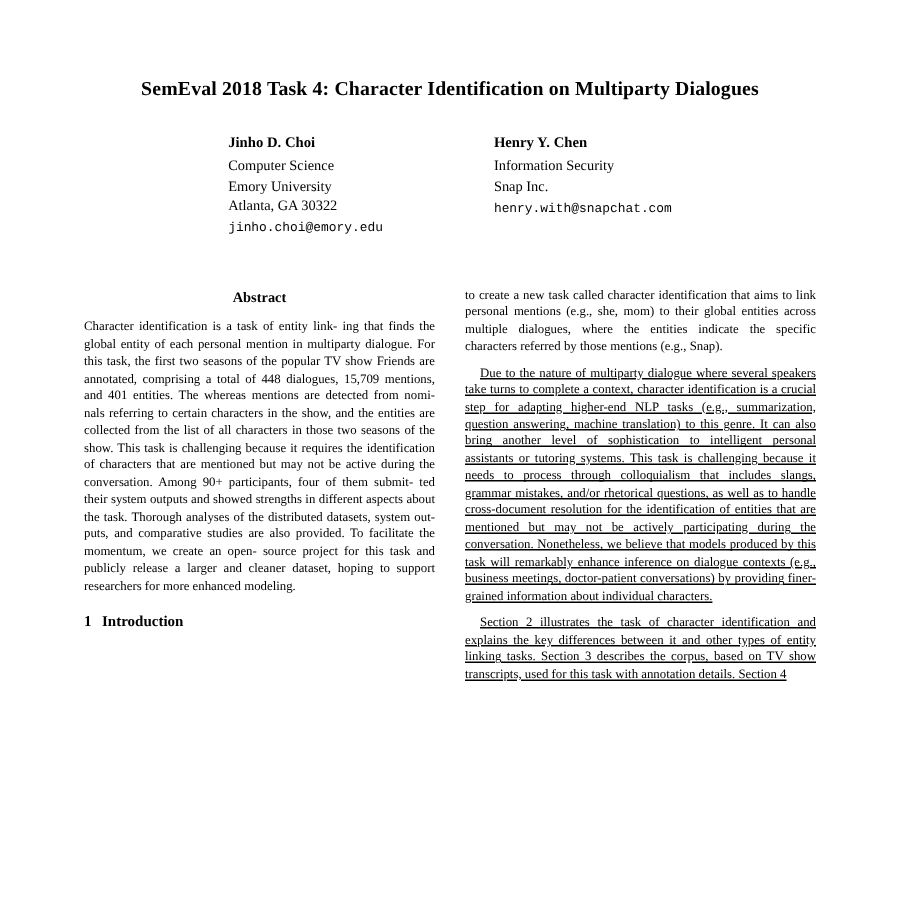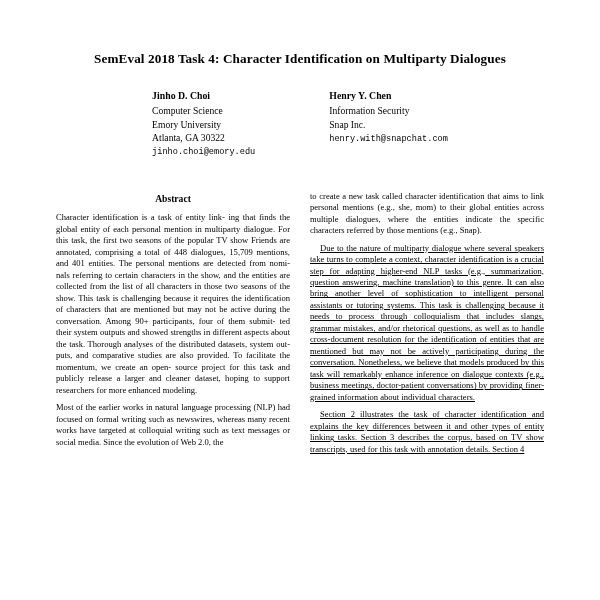--- a/index.html
+++ b/index.html
@@ -117,40 +117,42 @@
   <div class="columns">
 
     <div class="col">
       <div class="section-head">Abstract</div>
       <p><span>Character identification is a task of entity link-</span>
         <span>ing that finds the global entity of each personal</span>
         <span>mention in multiparty dialogue. For this task,</span>
         <span>the first two seasons of the popular TV show</span>
         <span><span class="it">Friends</span> are annotated, comprising a total of 448</span>
         <span>dialogues, 15,709 mentions, and 401 entities.</span>
-        <span>The personal mentions are detected from nomi-</span>
+        <span>The whereas mentions are detected from nomi-</span>
         <span>nals referring to certain characters in the show,</span>
         <span>and the entities are collected from the list of</span>
         <span>all characters in those two seasons of the show.</span>
         <span>This task is challenging because it requires the</span>
         <span>identification of characters that are mentioned</span>
         <span>but may not be active during the conversation.</span>
         <span>Among 90+ participants, four of them submit-</span>
         <span>ted their system outputs and showed strengths</span>
         <span>in different aspects about the task. Thorough</span>
         <span>analyses of the distributed datasets, system out-</span>
         <span>puts, and comparative studies are also provided.</span>
         <span>To facilitate the momentum, we create an open-</span>
         <span>source project for this task and publicly release</span>
         <span>a larger and cleaner dataset, hoping to support</span>
         <span>researchers for more enhanced modeling.</span>
       </p>
 
+      <div class="numbered-head">
+        <span class="num">1</span><span>Introduction</span>
+      </div>
 
-      <p>Most of the earlier works in natural language processing (NLP) had focused on formal writing such as newswires, whereas many recent works have targeted at colloquial writing such as text messages or social media. Since the evolution of Web 2.0, the</p>
     </div>
 
     <div class="col">
       <p>to create a new task called character identification that aims to link personal mentions (e.g., <span class="it">she, mom</span>) to their global entities across multiple dialogues, where the entities indicate the specific characters referred by those mentions (e.g., <span class="it">Snap</span>).</p>
       <p class="indent">Due to the nature of multiparty dialogue where several speakers take turns to complete a context, character identification is a crucial step for adapting higher-end NLP tasks (e.g., summarization, question answering, machine translation) to this genre. It can also bring another level of sophistication to intelligent personal assistants or tutoring systems. This task is challenging because it needs to process through colloquialism that includes slangs, grammar mistakes, and/or rhetorical questions, as well as to handle cross-document resolution for the identification of entities that are mentioned but may not be actively participating during the conversation. Nonetheless, we believe that models produced by this task will remarkably enhance inference on dialogue contexts (e.g., business meetings, doctor-patient conversations) by providing finer-grained information about individual characters.</p>
       <p class="indent">Section 2 illustrates the task of character identification and explains the key differences between it and other types of entity linking tasks. Section 3 describes the corpus, based on TV show transcripts, used for this task with annotation details. Section 4</p>
     </div>
 
   </div>
 

